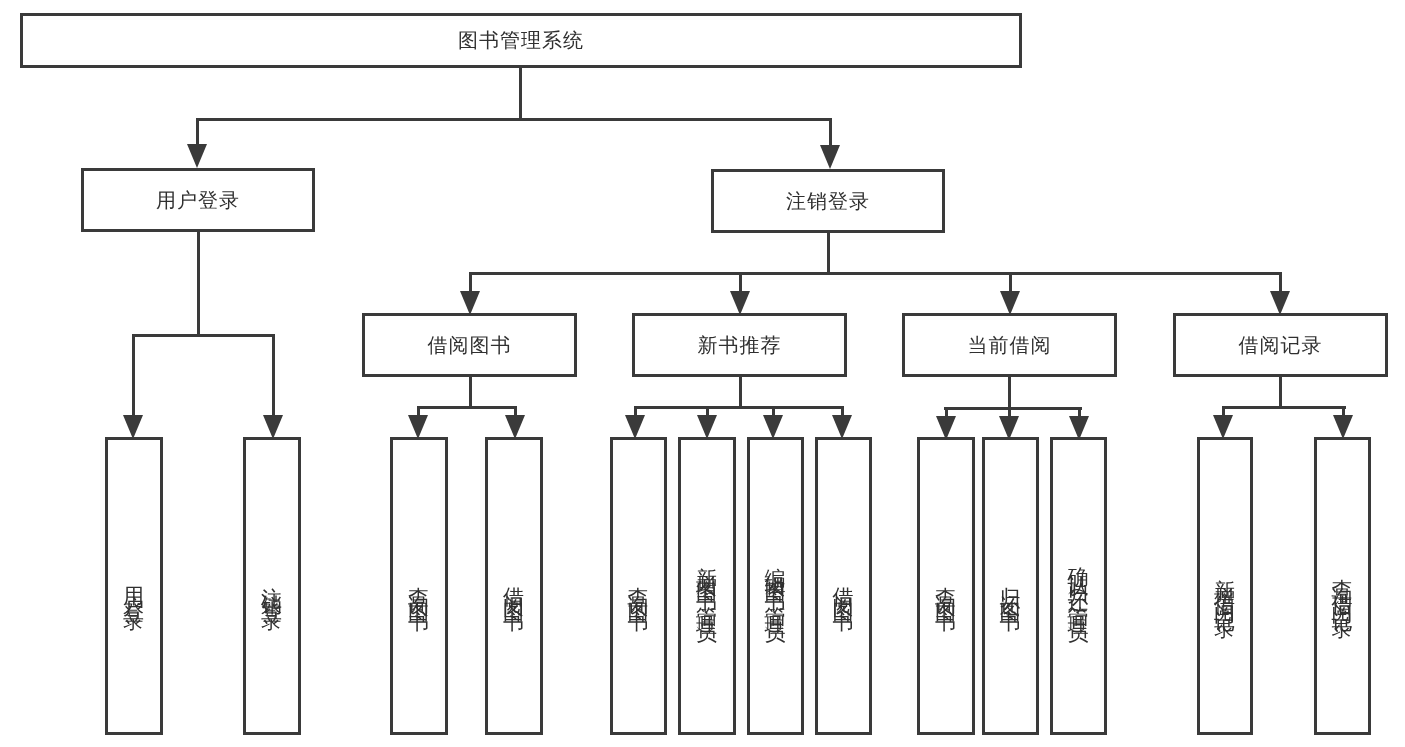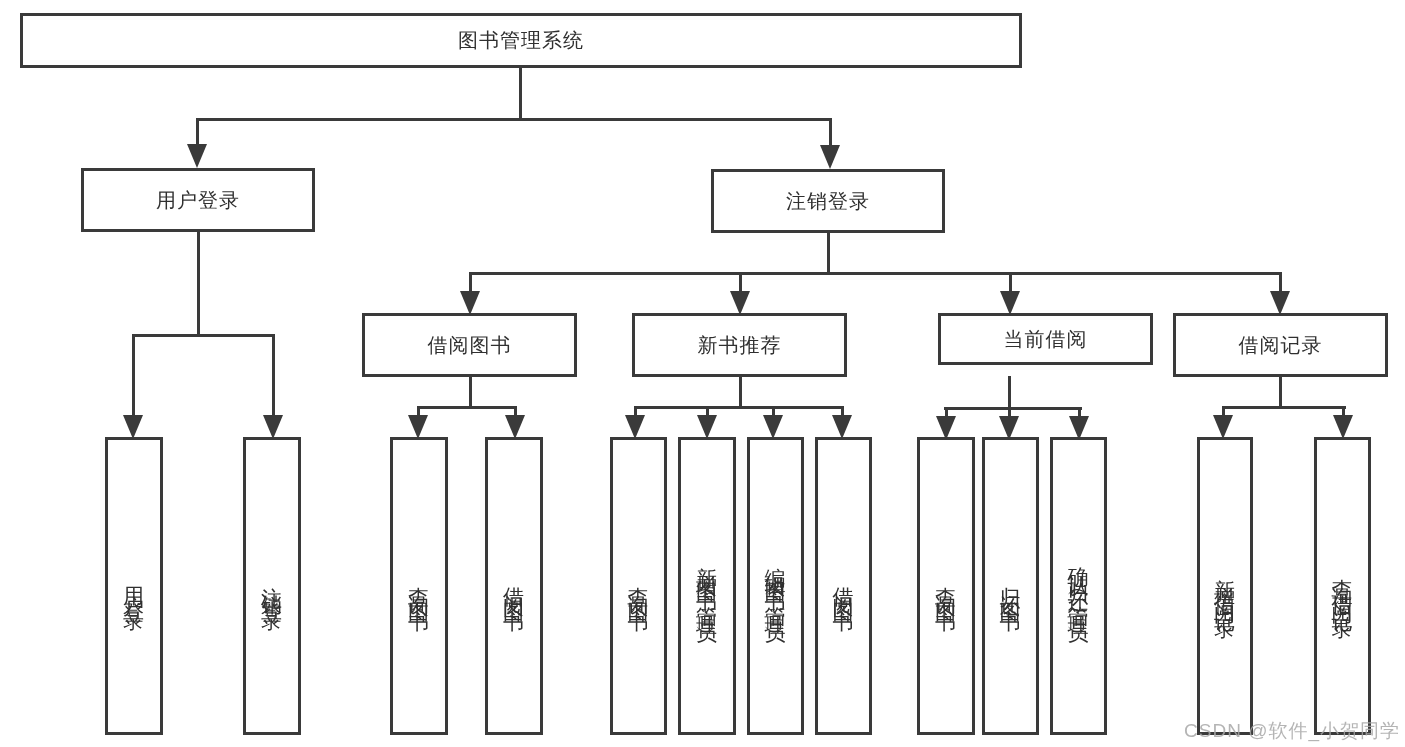--- a/index.html
+++ b/index.html
@@ -48,21 +48,21 @@
   </div>
 
   <div class="node h" style="left:362px;top:313px;width:215px;height:64px">
     <span>借阅图书</span>
   </div>
 
   <div class="node h" style="left:632px;top:313px;width:215px;height:64px">
     <span>新书推荐</span>
   </div>
 
-  <div class="node h" style="left:938px;top:313px;width:215px;height:52px">
+  <div class="node h" style="left:902px;top:313px;width:215px;height:64px">
     <span>当前借阅</span>
   </div>
 
   <div class="node h" style="left:1173px;top:313px;width:215px;height:64px">
     <span>借阅记录</span>
   </div>
 
   <div class="node v" style="left:105px;top:437px;width:58px;height:298px">
     <span>用户登录</span>
   </div>
@@ -167,15 +167,14 @@
   <div class="vline" style="left:1078px;top:407px;height:14px"></div>
   <div class="arrowhead" style="left:1069px;top:416px"></div>
 
   <div class="vline" style="left:1279px;top:376px;height:33px"></div>
   <div class="hline" style="left:1222px;top:406px;width:124px"></div>
   <div class="vline" style="left:1222px;top:406px;height:14px"></div>
   <div class="arrowhead" style="left:1213px;top:415px"></div>
   <div class="vline" style="left:1342px;top:406px;height:14px"></div>
   <div class="arrowhead" style="left:1333px;top:415px"></div>
 
-  <div class="watermark">CSDN @软件_小贺同学</div>
 
 </div>
 
 </body></html>

